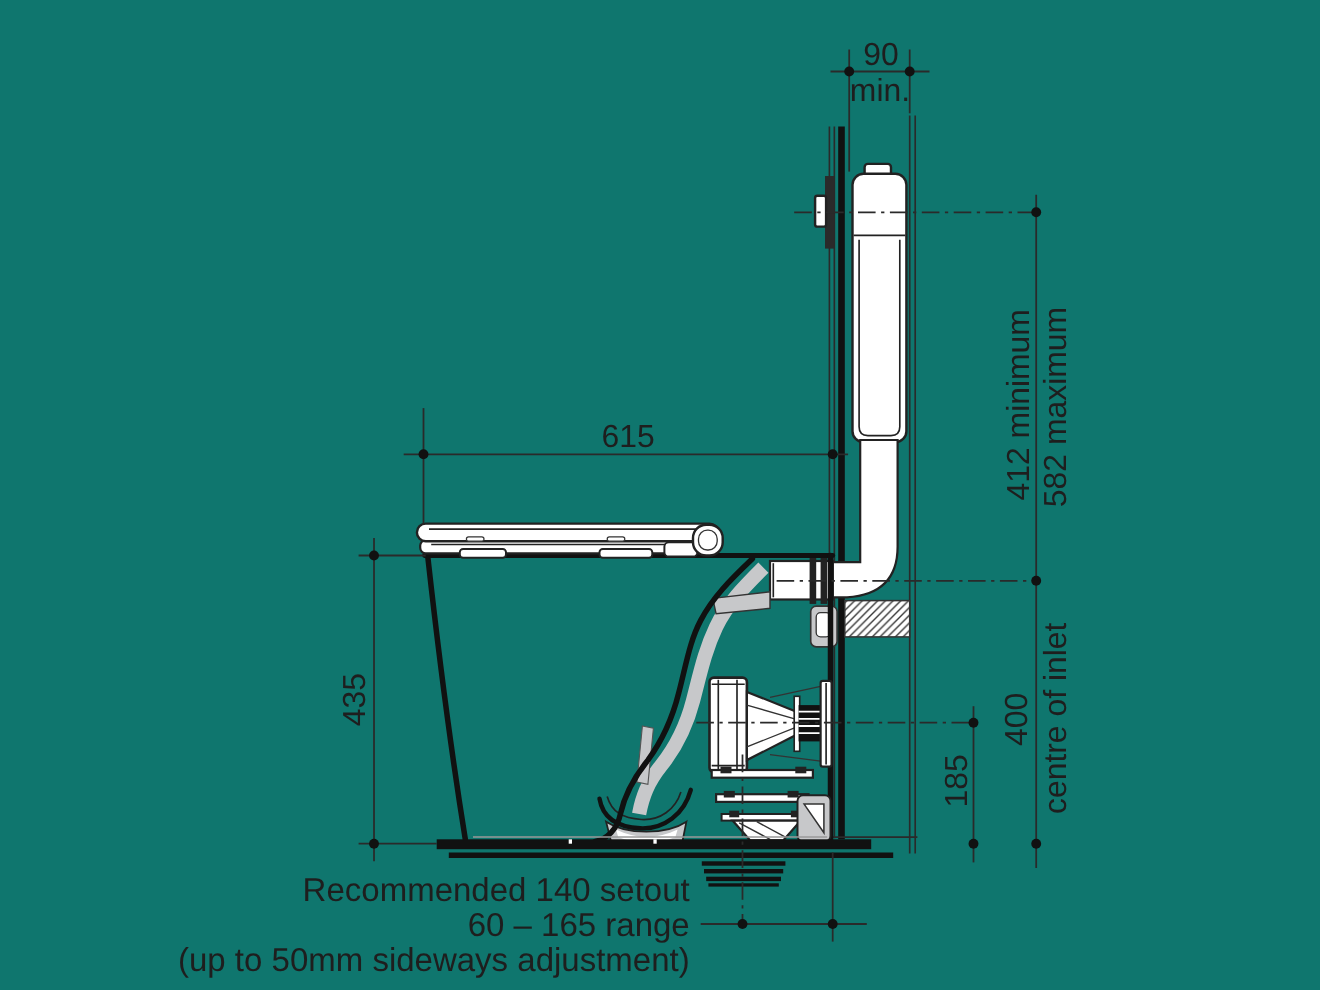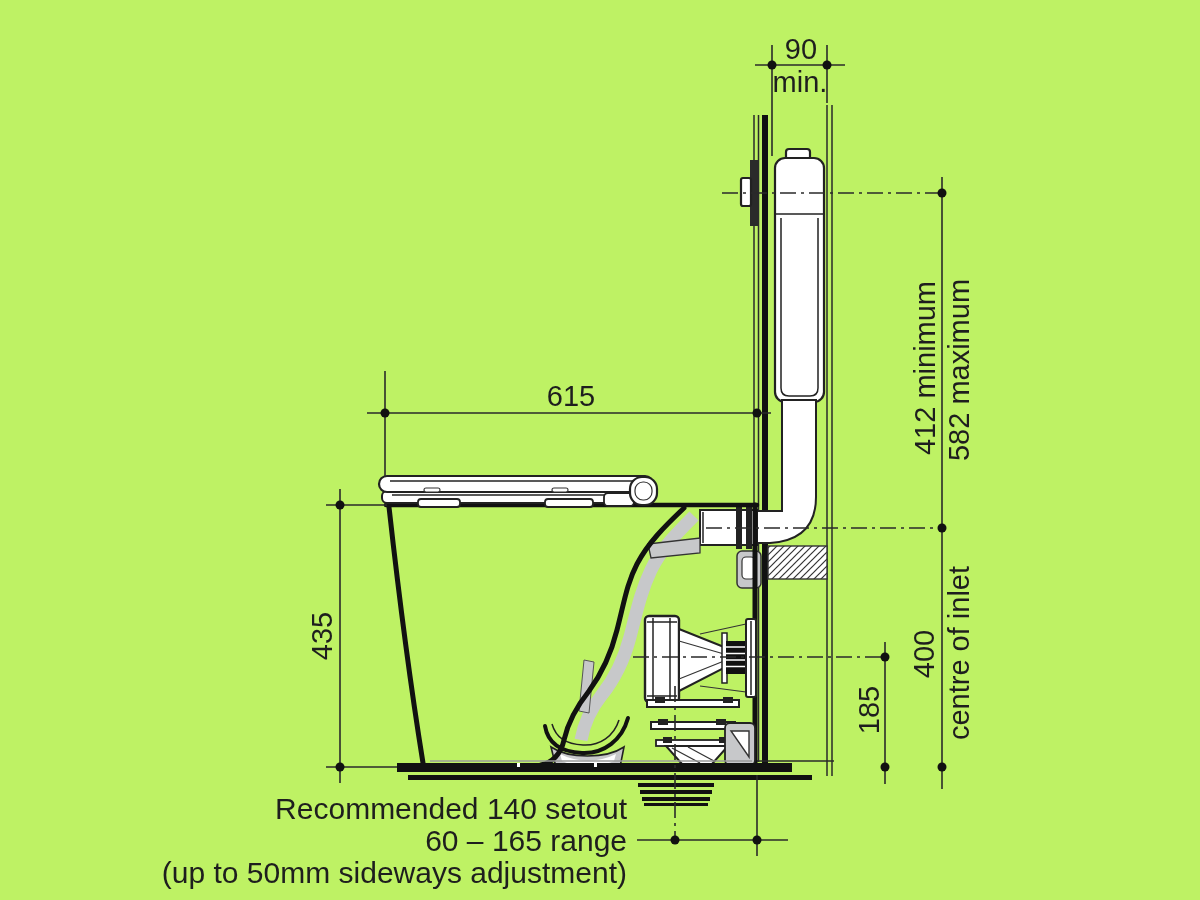--- a/index.html
+++ b/index.html
@@ -1,16 +1,16 @@
 <!DOCTYPE html>
 <html><head>
 <meta charset="utf-8">
 <style>
   html,body{margin:0;padding:0;background:#ffffff;}
-  .stage{position:relative;width:1200px;height:900px;background:#bef264;overflow:hidden;}
+  .stage{position:relative;width:1200px;height:900px;background:#0f766e;overflow:hidden;}
   svg{display:block;}
   text{font-family:"Liberation Sans","DejaVu Sans",sans-serif;fill:#1e1e1e;}
   .dimtxt{font-size:29px;}
   .notetxt{font-size:30px;}
   .thin{stroke:#2a2a2a;stroke-width:1.5;fill:none;}
   .dimline{stroke:#2a2a2a;stroke-width:1.6;fill:none;}
   .dashdot{stroke:#2a2a2a;stroke-width:1.6;fill:none;stroke-dasharray:16 5 3 5;}
   .outline2{stroke:#222;stroke-width:2.2;fill:#fff;}
   .outline15{stroke:#222;stroke-width:1.5;fill:none;}
   .heavy{stroke:#111;fill:none;stroke-linecap:round;}

